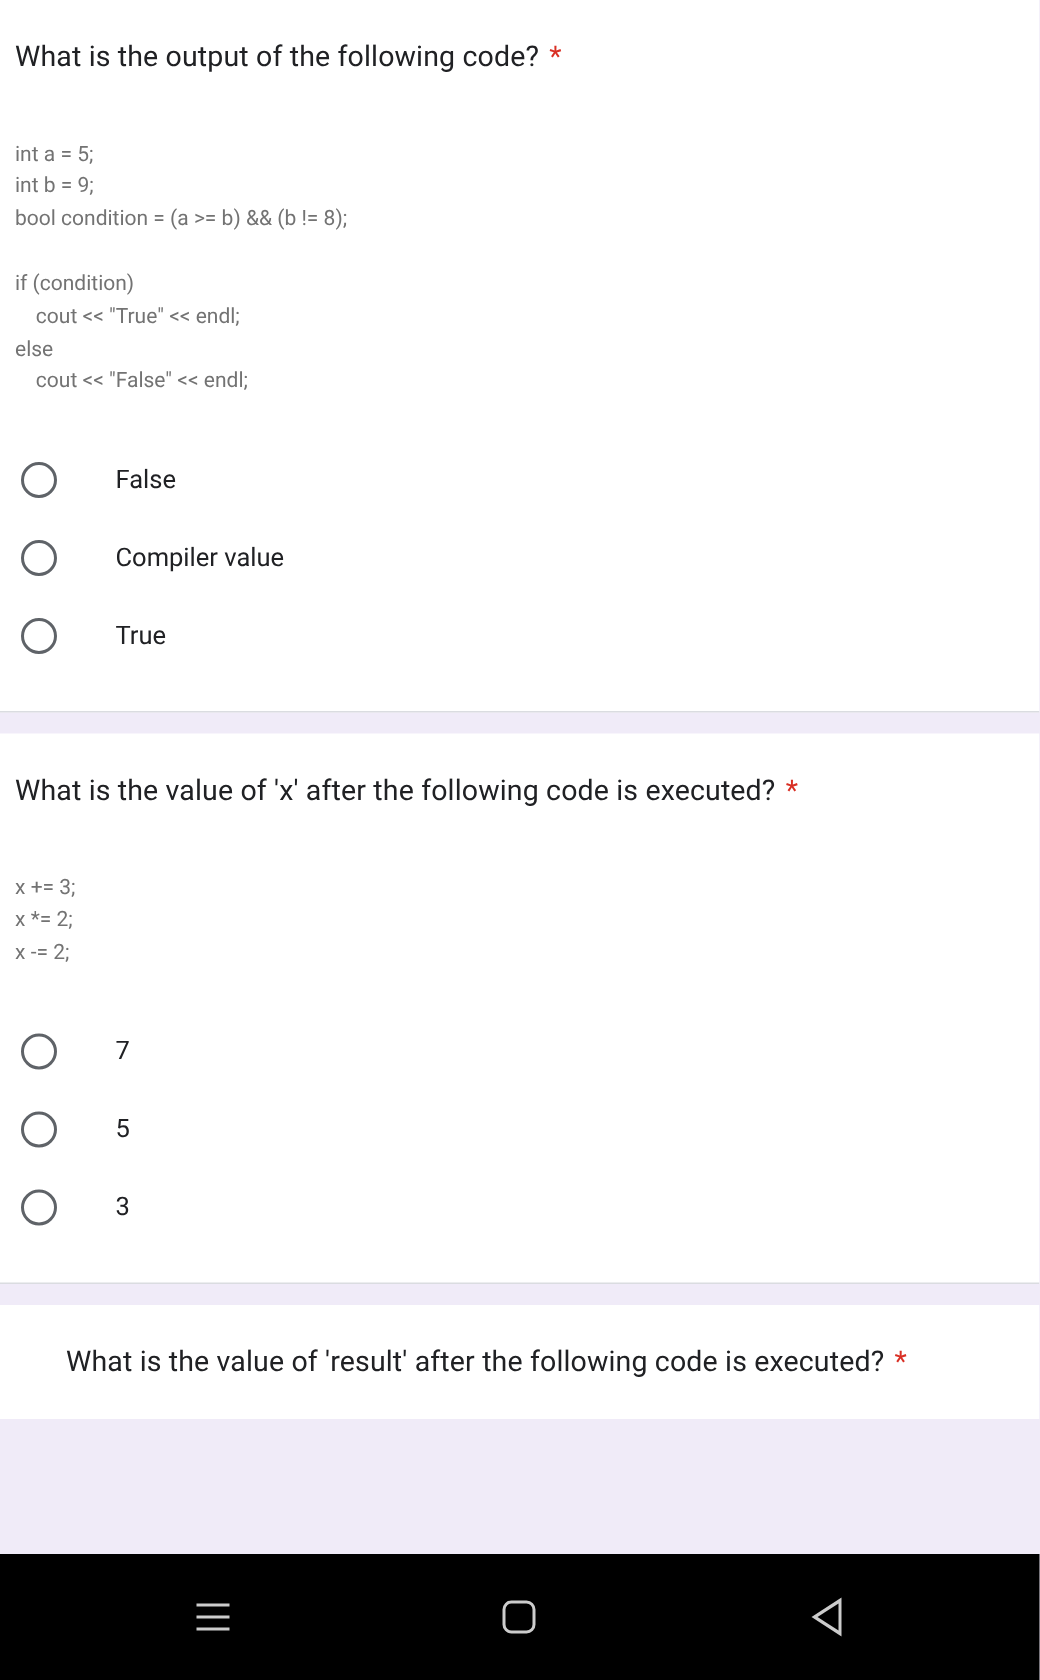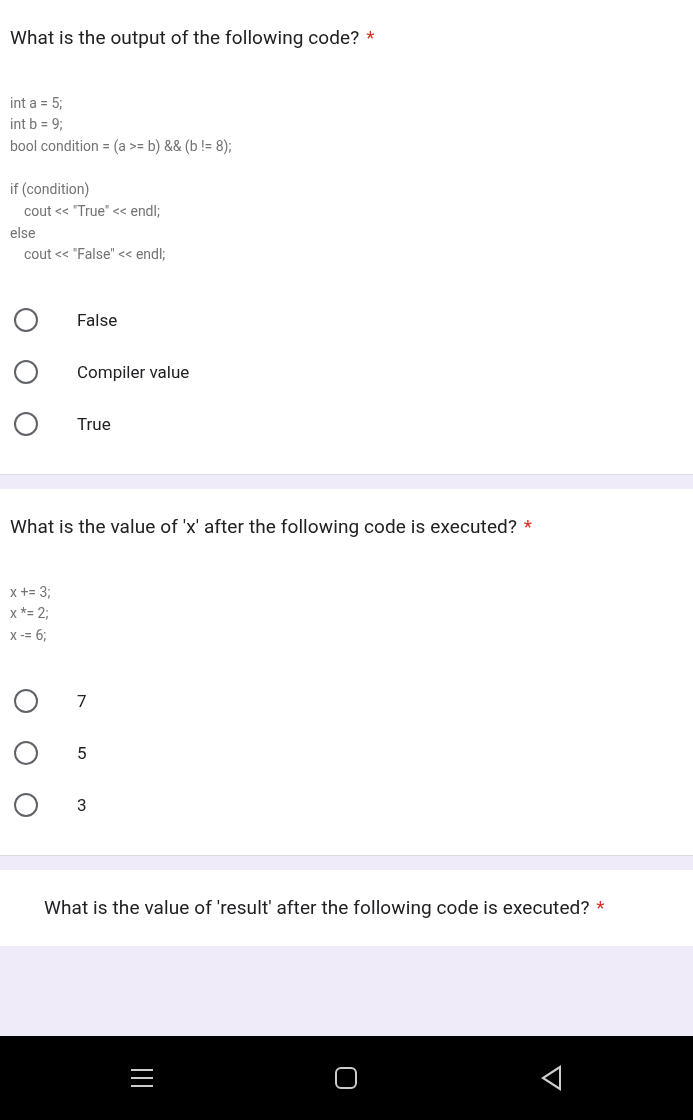--- a/index.html
+++ b/index.html
@@ -158,21 +158,21 @@
 </div>
 
 <div class="card">
   <div class="question-text">
     <span>What is the value of 'x' after the following code is executed?</span>
     <span class="asterisk">*</span>
   </div>
   <div class="code-block">
     <div class="code-line">x += 3;</div>
     <div class="code-line">x *= 2;</div>
-    <div class="code-line">x -= 6;</div>
+    <div class="code-line">x -= 2;</div>
   </div>
   <div class="options">
     <div class="option-row">
       <div class="radio-outer"></div>
       <div class="option-label">7</div>
     </div>
     <div class="option-row">
       <div class="radio-outer"></div>
       <div class="option-label">5</div>
     </div>

